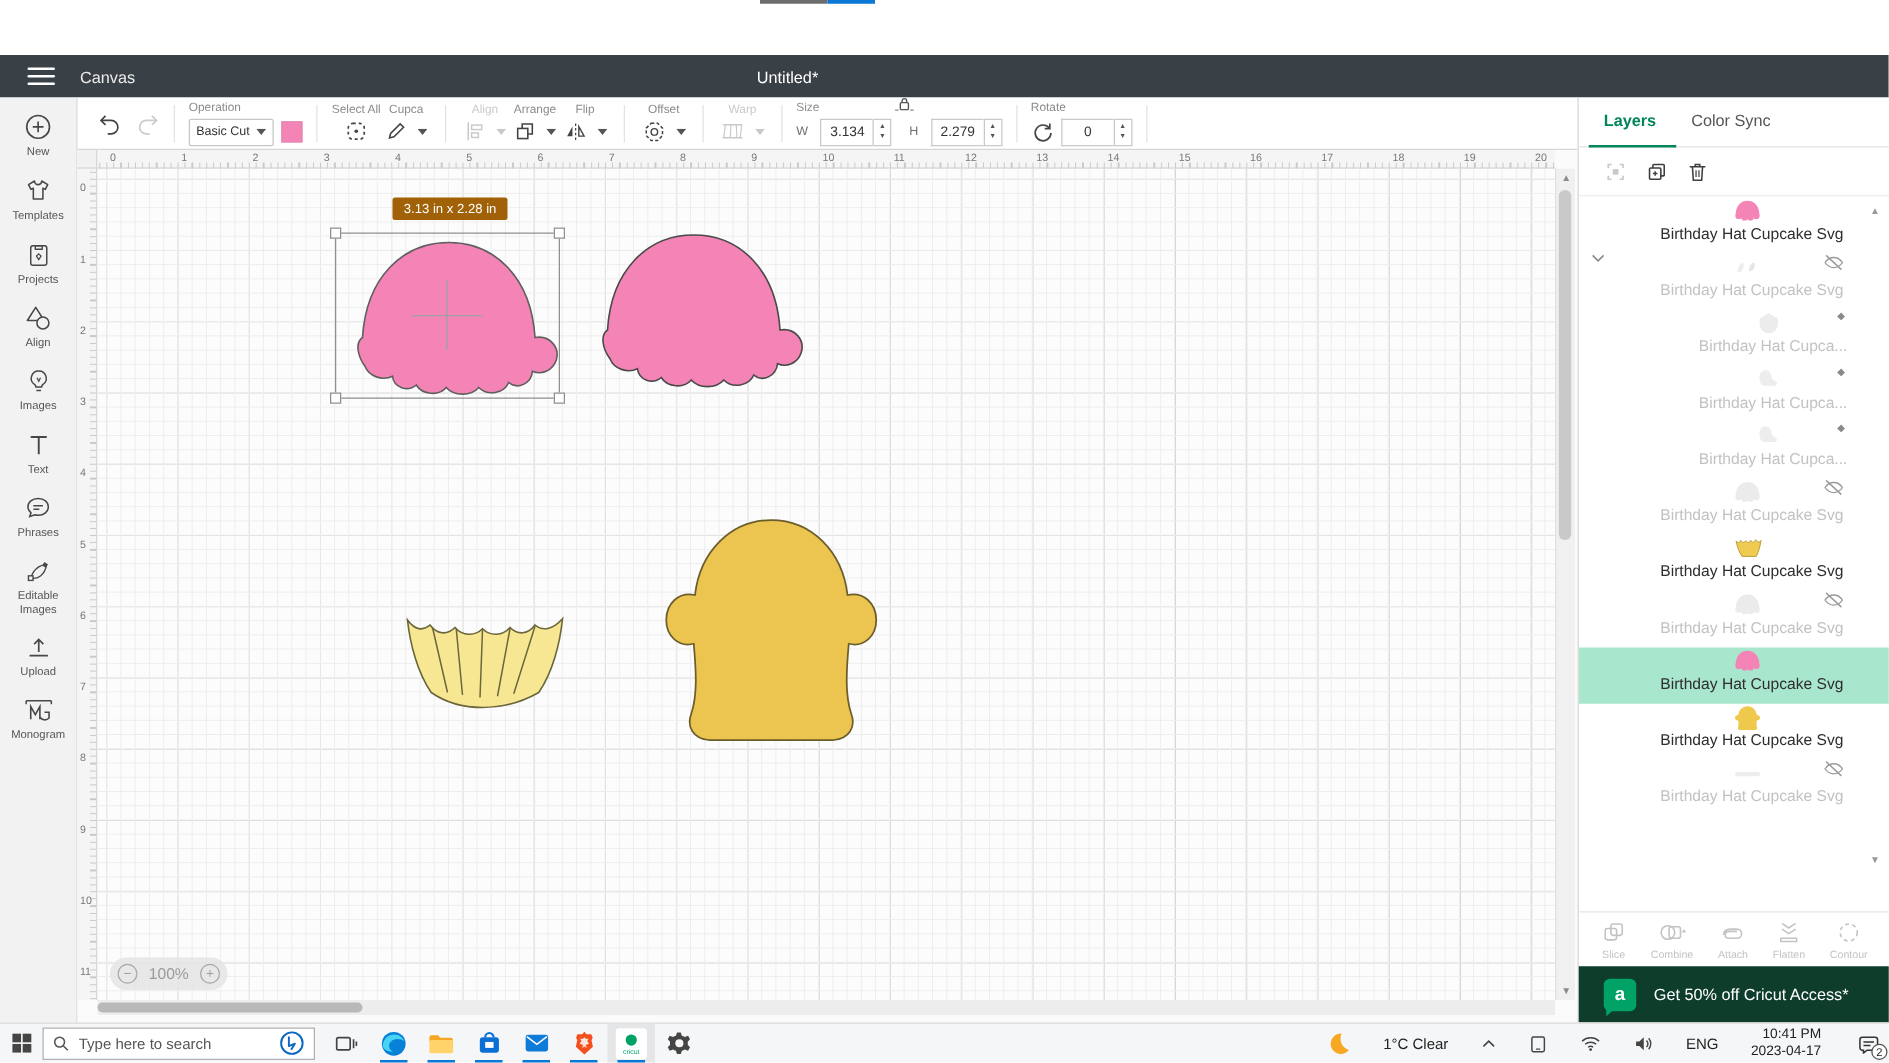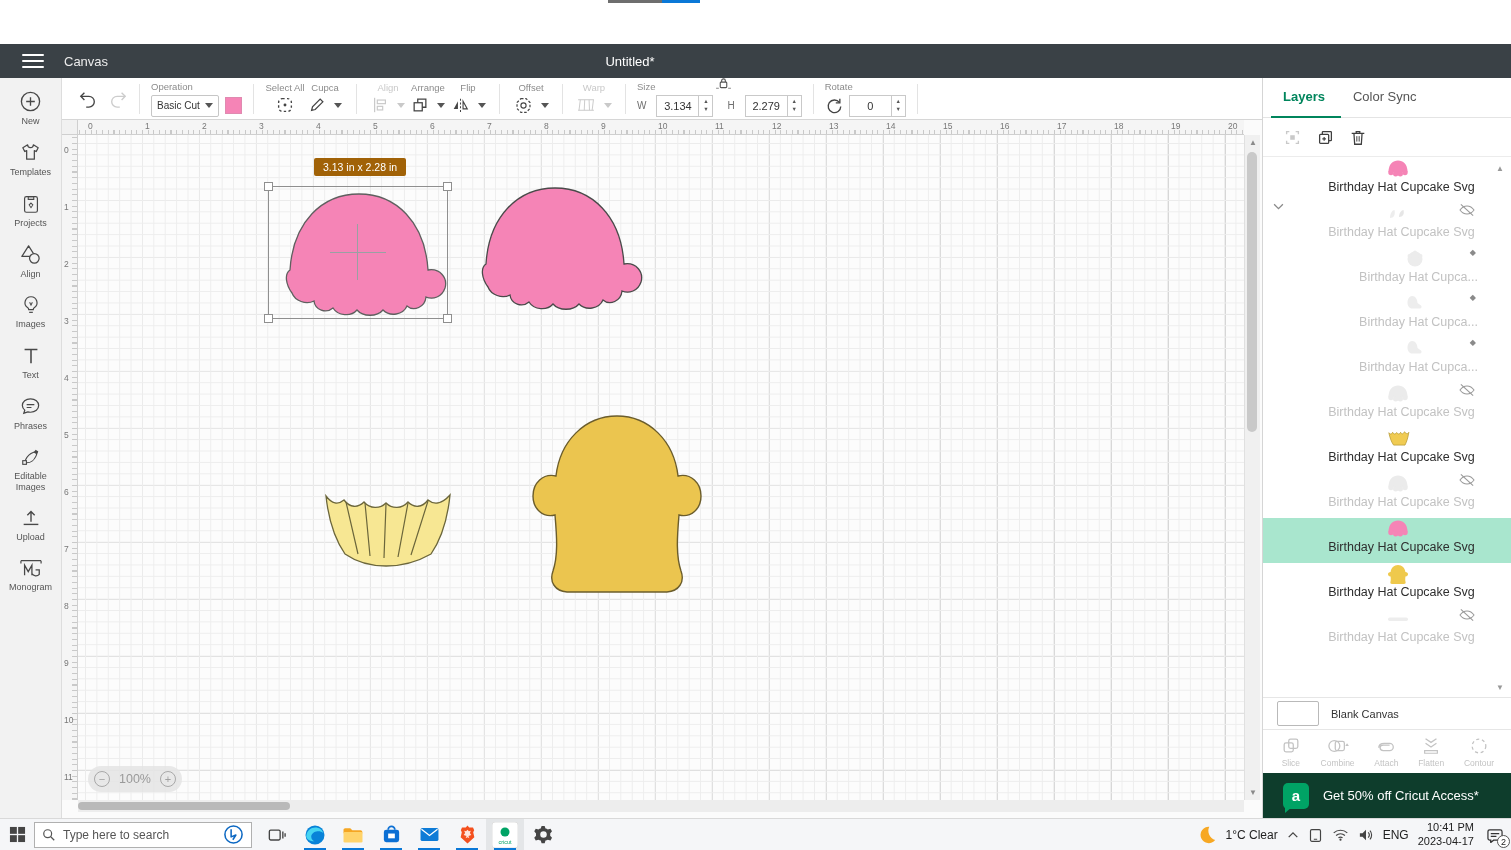--- a/index.html
+++ b/index.html
@@ -120,21 +120,21 @@
   .promo-text { font-size:13px; color:#fff; }
 
   
   .taskbar { left:0; top:818px; width:1511px; height:32px; background:#f5f6f8; border-top:1px solid #d9d9d9; display:flex; align-items:center; }
   .start-btn { width:34px; height:32px; display:flex; align-items:center; justify-content:center;}
   .search-box { width:218px; height:26px; background:#fff; border:1px solid #b0b0b0; display:flex; align-items:center; padding:0 7px; gap:7px;}
   .search-text { font-size:12px; color:#555; flex:1; }
   .tb-icon { width:38px; height:32px; display:flex; align-items:center; justify-content:center; position:relative;}
   .tb-icon.active { background:#e4e6e8; }
   .tb-icon .runline { position:absolute; bottom:0; left:8px; width:22px; height:2.5px; background:#0a78d7; }
-  .tray { position:absolute; right:4px; top:0; height:32px; display:flex; align-items:center; gap:9px; }
+  .tray { position:absolute; right:4px; top:0; height:32px; display:flex; align-items:center; gap:26px; }
   .tray-text { font-size:12px; color:#222; }
   .clock { text-align:right; font-size:11px; color:#222; line-height:1.25; }
   .notif { position:relative; width:24px; height:24px; display:flex; align-items:center; justify-content:center;}
   .notif-badge { position:absolute; right:-3px; bottom:-1px; width:13px; height:13px; background:#fff; border:1px solid #555; border-radius:50%; font-size:9px; color:#222; display:flex; align-items:center; justify-content:center;}
 </style>
 </head>
 <body>
 
 <div class="app">
 
@@ -678,24 +678,20 @@
           </span>
           <span class="layer-label dimtxt">Birthday Hat Cupcake Svg</span>
           <span class="layer-trailing ic">
             <svg width="18" height="14" viewBox="0 0 20 16" fill="none" xmlns="http://www.w3.org/2000/svg">
               <path d="M2 8c2.2-3.2 5.2-4.6 8-4.6S15.8 4.8 18 8c-2.2 3.2-5.2 4.6-8 4.6S4.2 11.2 2 8z" stroke="#9a9a9a" stroke-width="1.2"></path>
               <path d="M3 1.5l14 13" stroke="#9a9a9a" stroke-width="1.3"></path>
             </svg>
           </span>
         </div>
       </div>
-    <div class="blank-row">
-      <span class="blank-swatch"></span>
-      <span class="blank-label">Blank Canvas</span>
-    </div>
     <div class="panel-actions" id="panel-actions">
         <div class="action-item">
           <span class="ic">
             <svg width="20" height="20" viewBox="0 0 22 22" fill="none" xmlns="http://www.w3.org/2000/svg">
               <rect x="3.5" y="7.5" width="10" height="10" rx="2" stroke="#c3c3c3" stroke-width="1.4"></rect>
               <rect x="8.5" y="3.5" width="10" height="10" rx="2" stroke="#c3c3c3" stroke-width="1.4"></rect>
             </svg>
           </span>
           <span class="action-label">Slice</span>
         </div>

